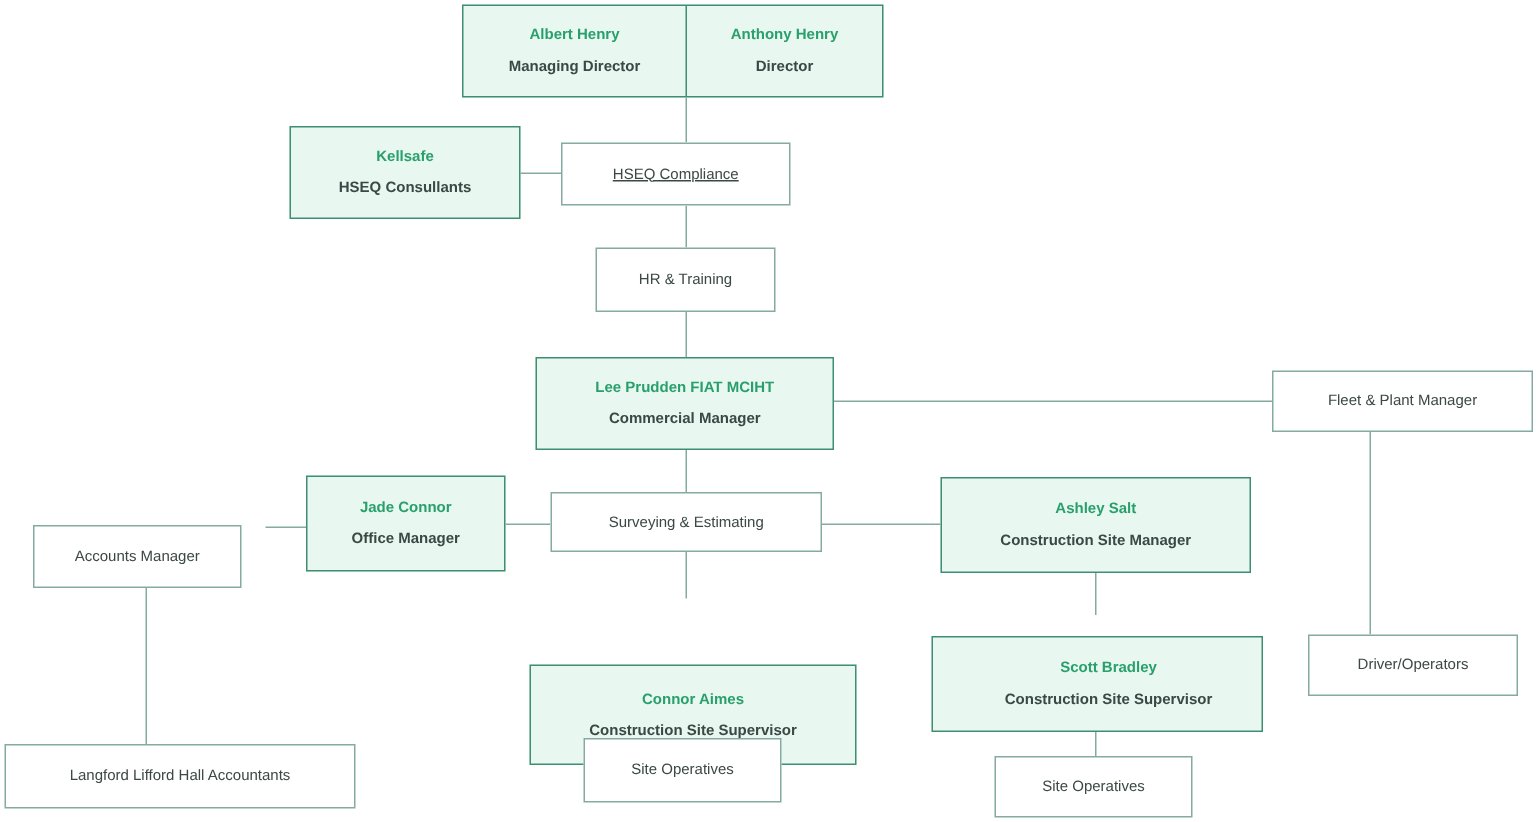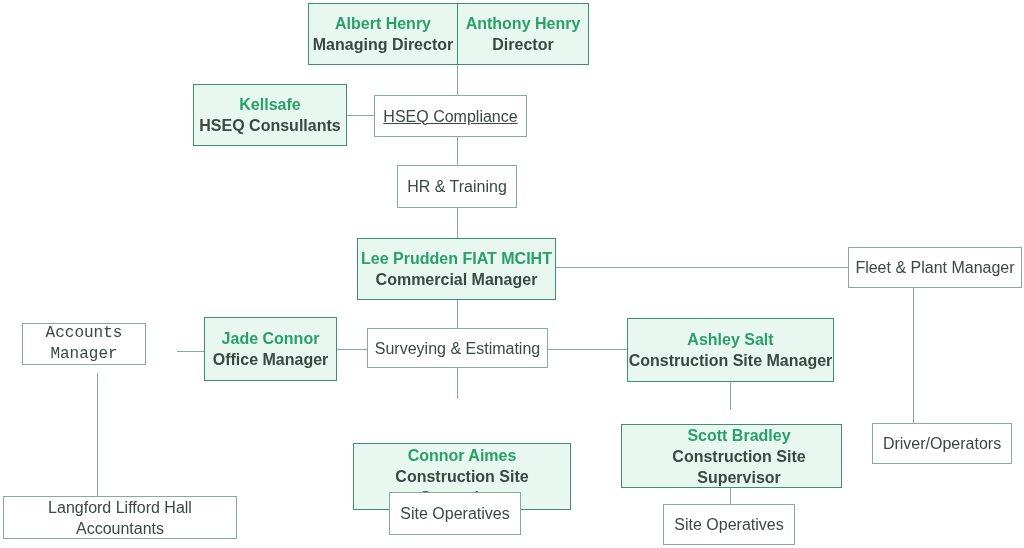--- a/index.html
+++ b/index.html
@@ -2,21 +2,21 @@
 <html><head>
 <meta charset="utf-8">
 <style>
   html, body { margin: 0; padding: 0; background: #ffffff; }
   #canvas {
     position: relative;
     width: 1024px;
     height: 548px;
     background: #ffffff;
     font-family: "Liberation Sans", sans-serif;
-    font-size: 16px;
+    font-size: 10px;
     overflow: hidden;
   }
   .node {
     position: absolute;
     box-sizing: border-box;
     display: flex;
     flex-direction: column;
     align-items: center;
     justify-content: center;
     text-align: center;
@@ -55,21 +55,21 @@
     line-height: 21px;
   }
   .top-cell.left  { width: 149px; border-right: 1px solid #3e8e73; }
   .top-cell.right { flex: 1; }
   
   .n-kellsafe  { left: 193px; top: 84px;  width: 154px; height: 62px; }
   .n-hseq      { left: 374px; top: 95px;  width: 153px; height: 42px; text-decoration: underline; }
   .n-hr        { left: 397px; top: 165px; width: 120px; height: 43px; }
   .n-lee       { left: 357px; top: 238px; width: 199px; height: 62px; }
   .n-fleet     { left: 848px; top: 247px; width: 174px; height: 41px; }
-  .n-accounts  { left: 22px;  top: 323px; width: 124px; height: 42px; font-family: Liberation Mono, monospace; }
+  .n-accounts  { left: 22px;  top: 350px; width: 139px; height: 42px; }
   .n-jade      { left: 204px; top: 317px; width: 133px; height: 64px; }
   .n-surveying { left: 367px; top: 328px; width: 181px; height: 40px; }
   .n-ashley    { left: 627px; top: 318px; width: 207px; height: 64px; }
   .n-connor    { left: 353px; top: 399px; width: 218px; height: 67px; margin-top: 44px; }
   .n-scott     { left: 621px; top: 424px; width: 221px; height: 64px; padding-left: 15px; }
   .n-driver    { left: 872px; top: 423px; width: 140px; height: 41px; }
   .n-langford  { left: 3px;   top: 496px; width: 234px; height: 43px; }
   .n-siteops-l { left: 389px; top: 492px; width: 132px; height: 43px; }
   .n-siteops-r { left: 663px; top: 504px; width: 132px; height: 41px; }
 </style>

